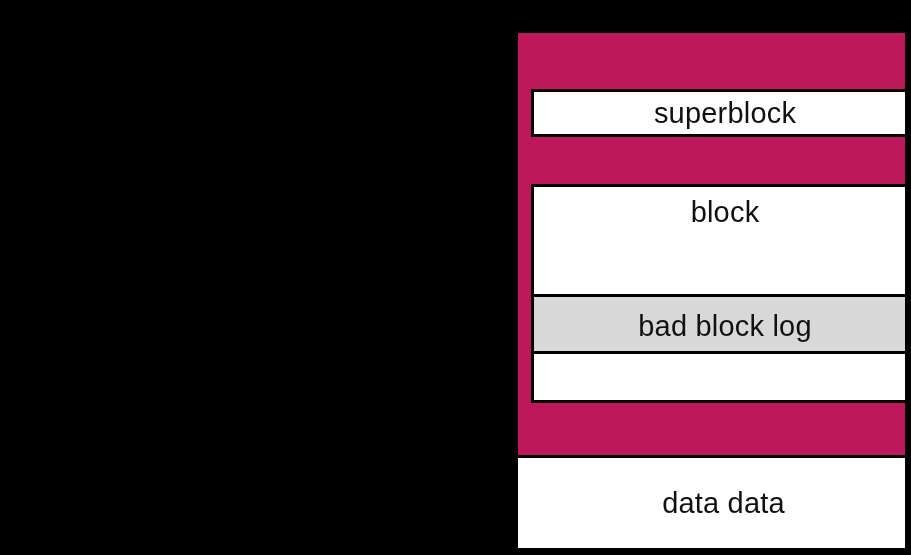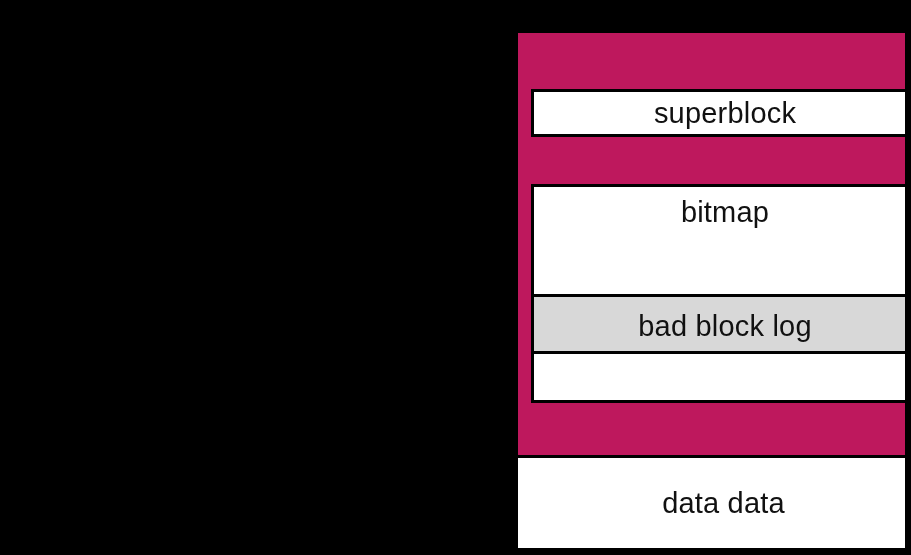--- a/index.html
+++ b/index.html
@@ -164,21 +164,21 @@
 
   <div class="panel">
 
     <div class="fs-box" id="superblock-box">
       <span class="box-label">superblock</span>
     </div>
 
     <div class="fs-box" id="bitmap-group">
 
       <div class="bitmap-row" id="bitmap-row-bitmap">
-        <span class="box-label">bitmap</span>
+        <span class="box-label">block</span>
       </div>
 
       <div class="bitmap-row" id="bitmap-row-badblocklog">
         <span class="box-label">bad block log</span>
       </div>
 
       <div class="bitmap-row" id="bitmap-row-empty">
         <span class="box-label"></span>
       </div>
 

